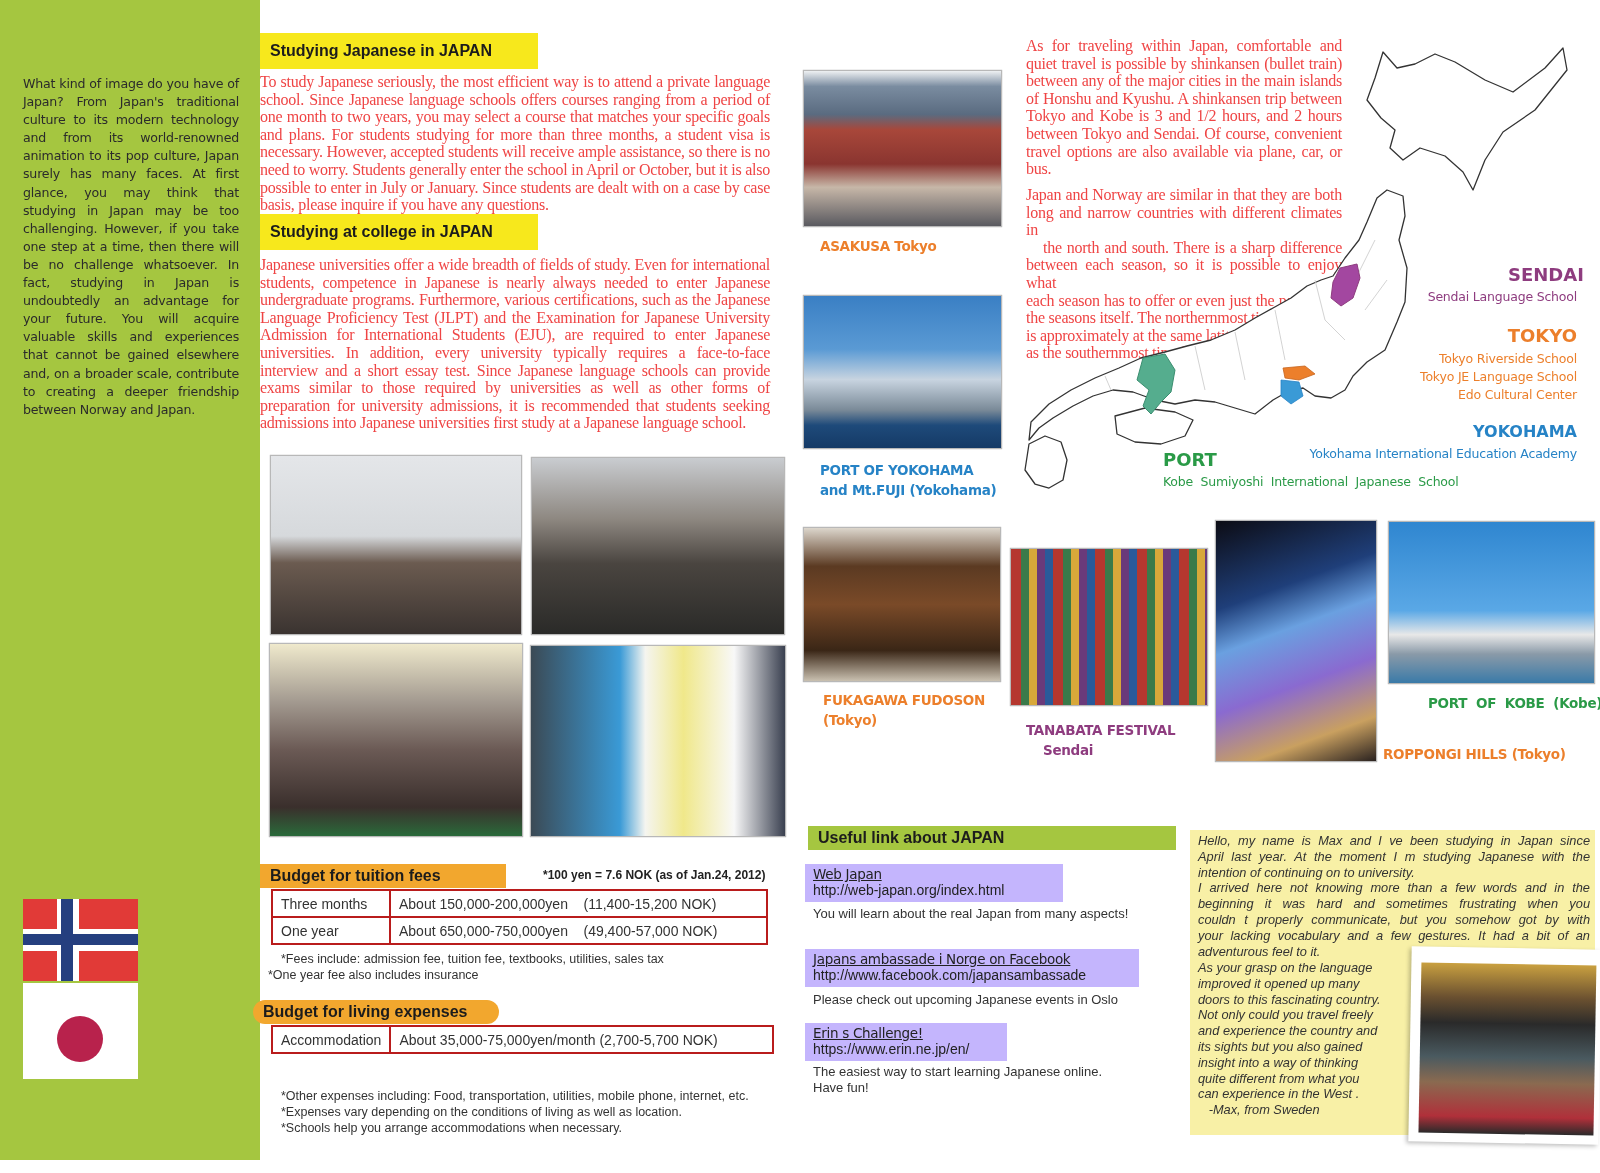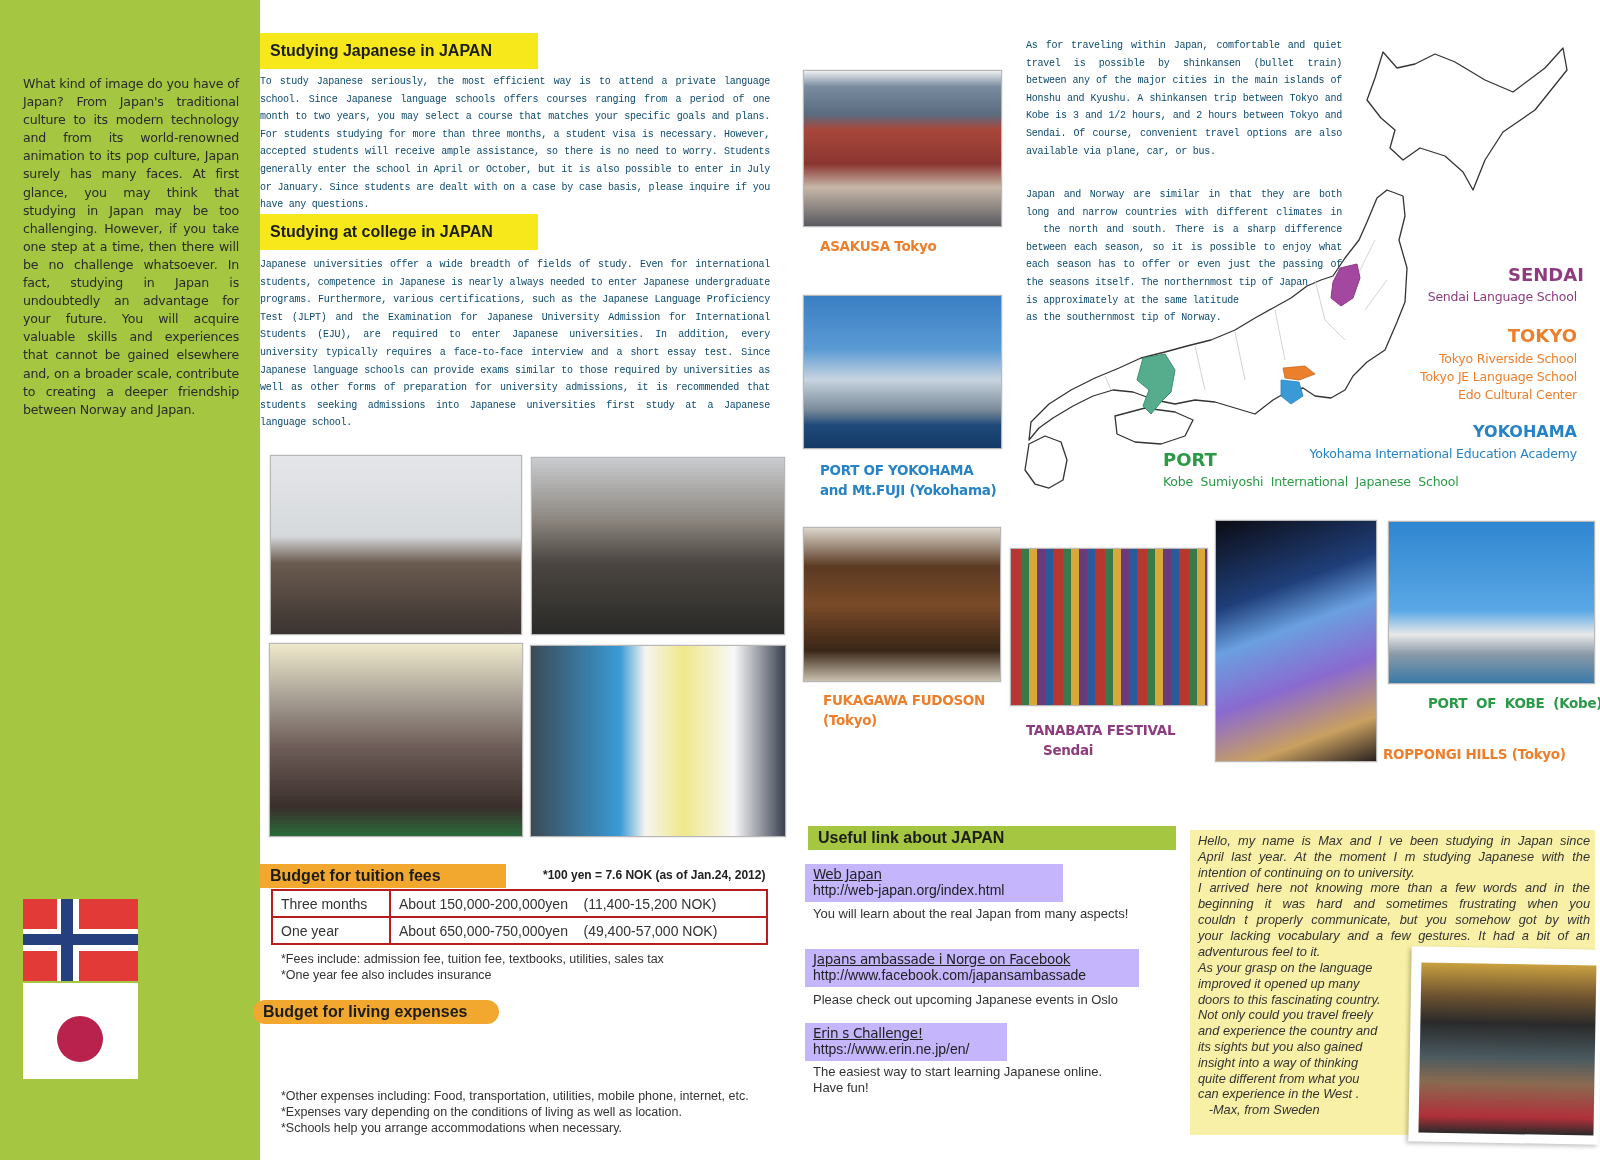--- a/index.html
+++ b/index.html
@@ -10,22 +10,22 @@
   .intro { left:23px; top:75px; width:216px; font-family:"DejaVu Sans", sans-serif; font-size:12.6px;
            line-height:18.1px; text-align:justify; color:#2b2b2b; letter-spacing:-0.2px; }
   .flag-no { left:23px; top:899px; width:115px; height:82px; background:#e13a37; overflow:hidden; }
   .flag-no .v-w { position:absolute; left:34px; top:0; width:22px; height:82px; background:#fff; }
   .flag-no .h-w { position:absolute; left:0; top:30px; width:115px; height:22px; background:#fff; }
   .flag-no .v-b { position:absolute; left:38px; top:0; width:12px; height:82px; background:#253f7f; }
   .flag-no .h-b { position:absolute; left:0; top:35px; width:115px; height:11px; background:#253f7f; }
   .flag-jp { left:23px; top:983px; width:115px; height:96px; background:#fff; }
   .flag-jp .disc { position:absolute; left:34px; top:33px; width:46px; height:46px; border-radius:50%; background:#b8224c; }
   .hdr-yellow { background:#f7e81c; font-weight:bold; font-size:16px; padding:0 10px; height:36px; line-height:36px; color:#1c1c1c; }
-  .body-text { font-family:Liberation Mono, monospace; font-size:10px; line-height:17.6px; text-align:justify;
-               color:#0c4a6e; letter-spacing:-0.25px; }
+  .body-text { font-family:Liberation Serif, serif; font-size:16px; line-height:17.6px; text-align:justify;
+               color:#ef4444; letter-spacing:-0.25px; }
   .photo { border:1px solid #b8b8b8; overflow:hidden; box-shadow:0 0 1px #999; }
   .ph-inner { width:100%; height:100%; }
   .cap { font-family:"DejaVu Sans", sans-serif; font-weight:bold; font-size:13.5px; line-height:20px; letter-spacing:-0.3px; }
   .orange { color:#ec7f2b; }
   .blue { color:#2683c6; }
   .purple { color:#8e3c7f; }
   .green { color:#2a9a47; }
   .hdr-orange { background:#f2a72e; font-weight:bold; font-size:16px; padding:0 10px; height:24px; line-height:24px; color:#1c1c1c; }
   table.budget { border-collapse:collapse; font-size:14px; color:#333; }
   table.budget td { border:2px solid #b91c1c; padding:3px 8px; height:19px; white-space:nowrap; }
@@ -82,25 +82,29 @@
     <td style="width:100px;">Three months</td>
     <td style="white-space:pre;">About 150,000-200,000yen    (11,400-15,200 NOK)</td>
   </tr>
   <tr>
     <td>One year</td>
     <td style="white-space:pre;">About 650,000-750,000yen    (49,400-57,000 NOK)</td>
   </tr>
 </tbody>
   </table>
 <div class="abs note" style="left:281px;top:951px;">*Fees include: admission fee, tuition fee, textbooks, utilities, sales tax</div>
-<div class="abs note" style="left:281px;top:967px;">*One year fee also includes insurance</div>
+<div class="abs note" style="left:268px;top:967px;">*One year fee also includes insurance</div>
 
 <div class="abs hdr-orange" style="left:253px;top:1000px;width:226px;border-radius:12px;">Budget for living expenses</div>
 <table class="abs budget" style="left:271px;top:1025px;width:503px;">
   <tbody>
+      <tr>
+    <td style="width:100px;">Accommodation</td>
+    <td>About 35,000-75,000yen/month (2,700-5,700 NOK)</td>
+  </tr>
 </tbody>
   </table>
 <div class="abs note" style="left:281px;top:1088px;">*Other expenses including: Food, transportation, utilities, mobile phone, internet, etc.</div>
 <div class="abs note" style="left:281px;top:1104px;">*Expenses vary depending on the conditions of living as well as location.</div>
 <div class="abs note" style="left:281px;top:1120px;">*Schools help you arrange accommodations when necessary.</div>
 
 <div class="abs photo" style="left:803px;top:70px;width:197px;height:155px;">
   <div class="ph-inner" style="background:linear-gradient(180deg,#eef0f2 0%,#7a8ca0 10%,#5a6b80 28%,#a8473a 38%,#8a3530 60%,#c7b7a8 75%,#5a5a60 100%);"></div>
 </div>
 <div class="abs cap orange" style="left:820px;top:236px;">ASAKUSA    Tokyo</div>

